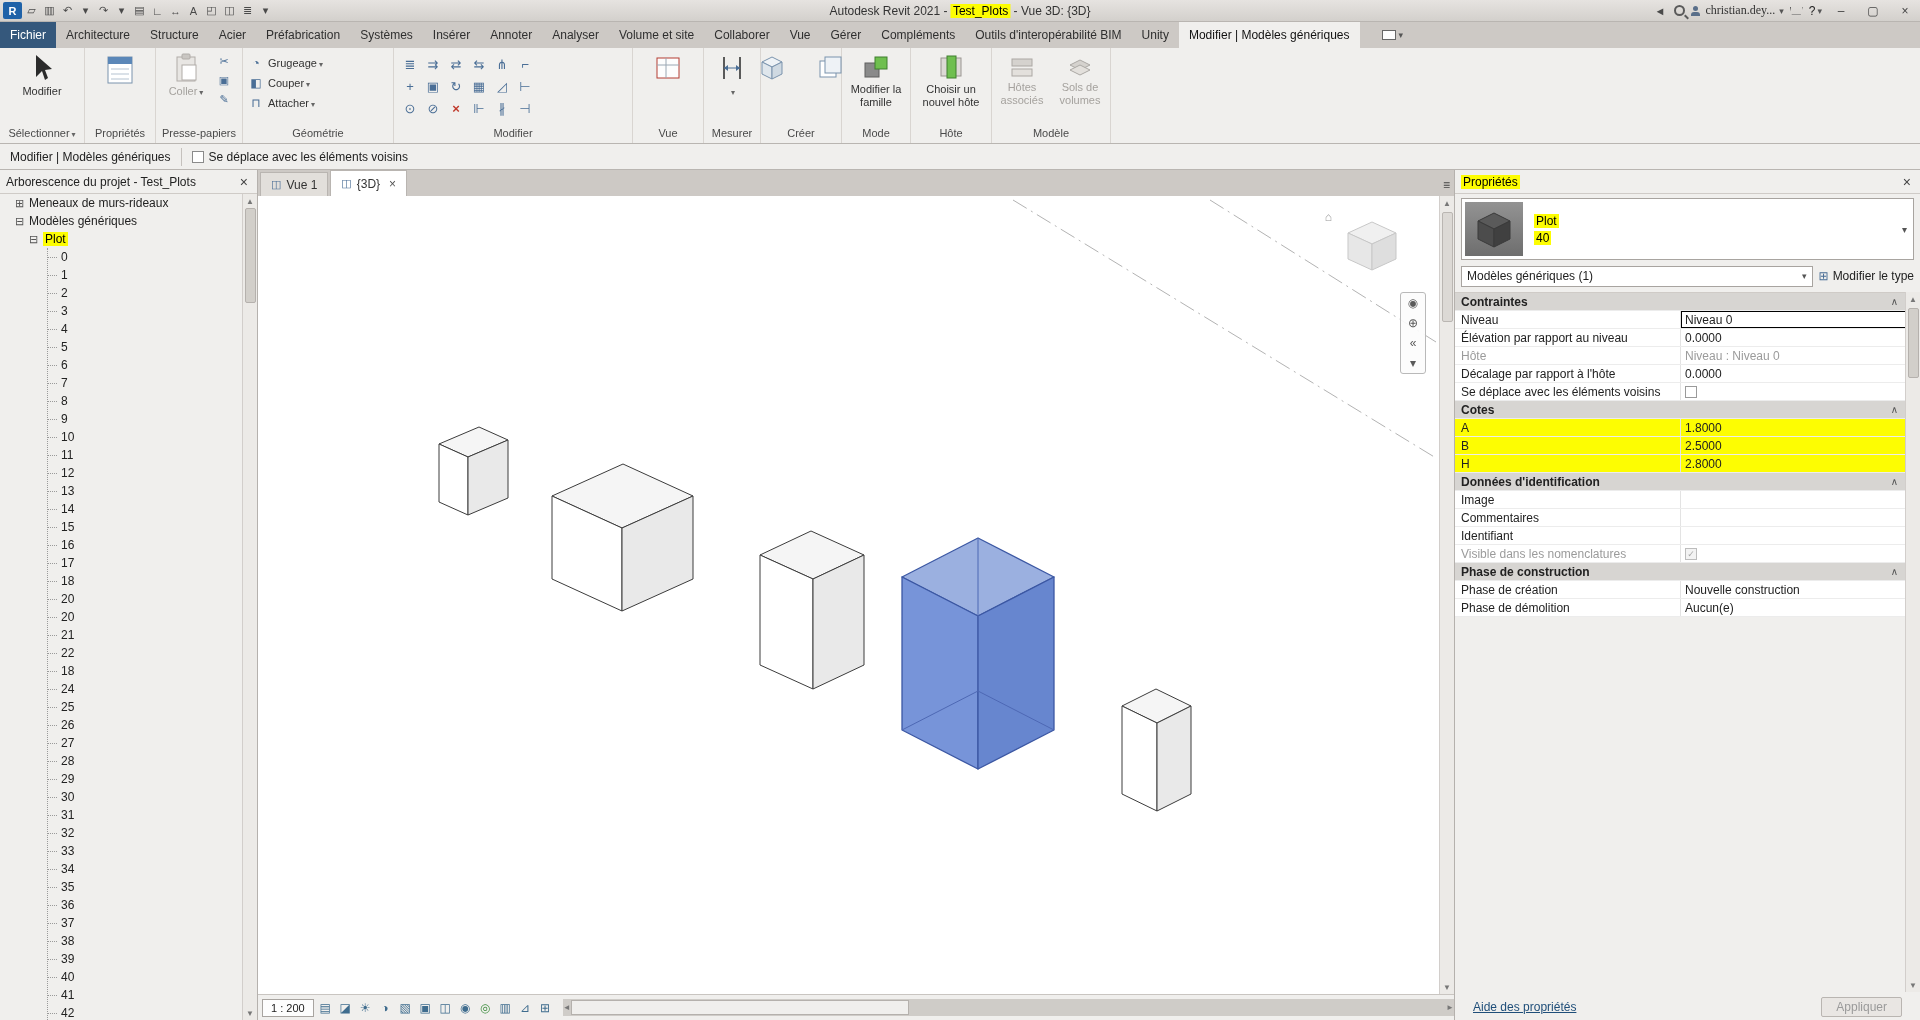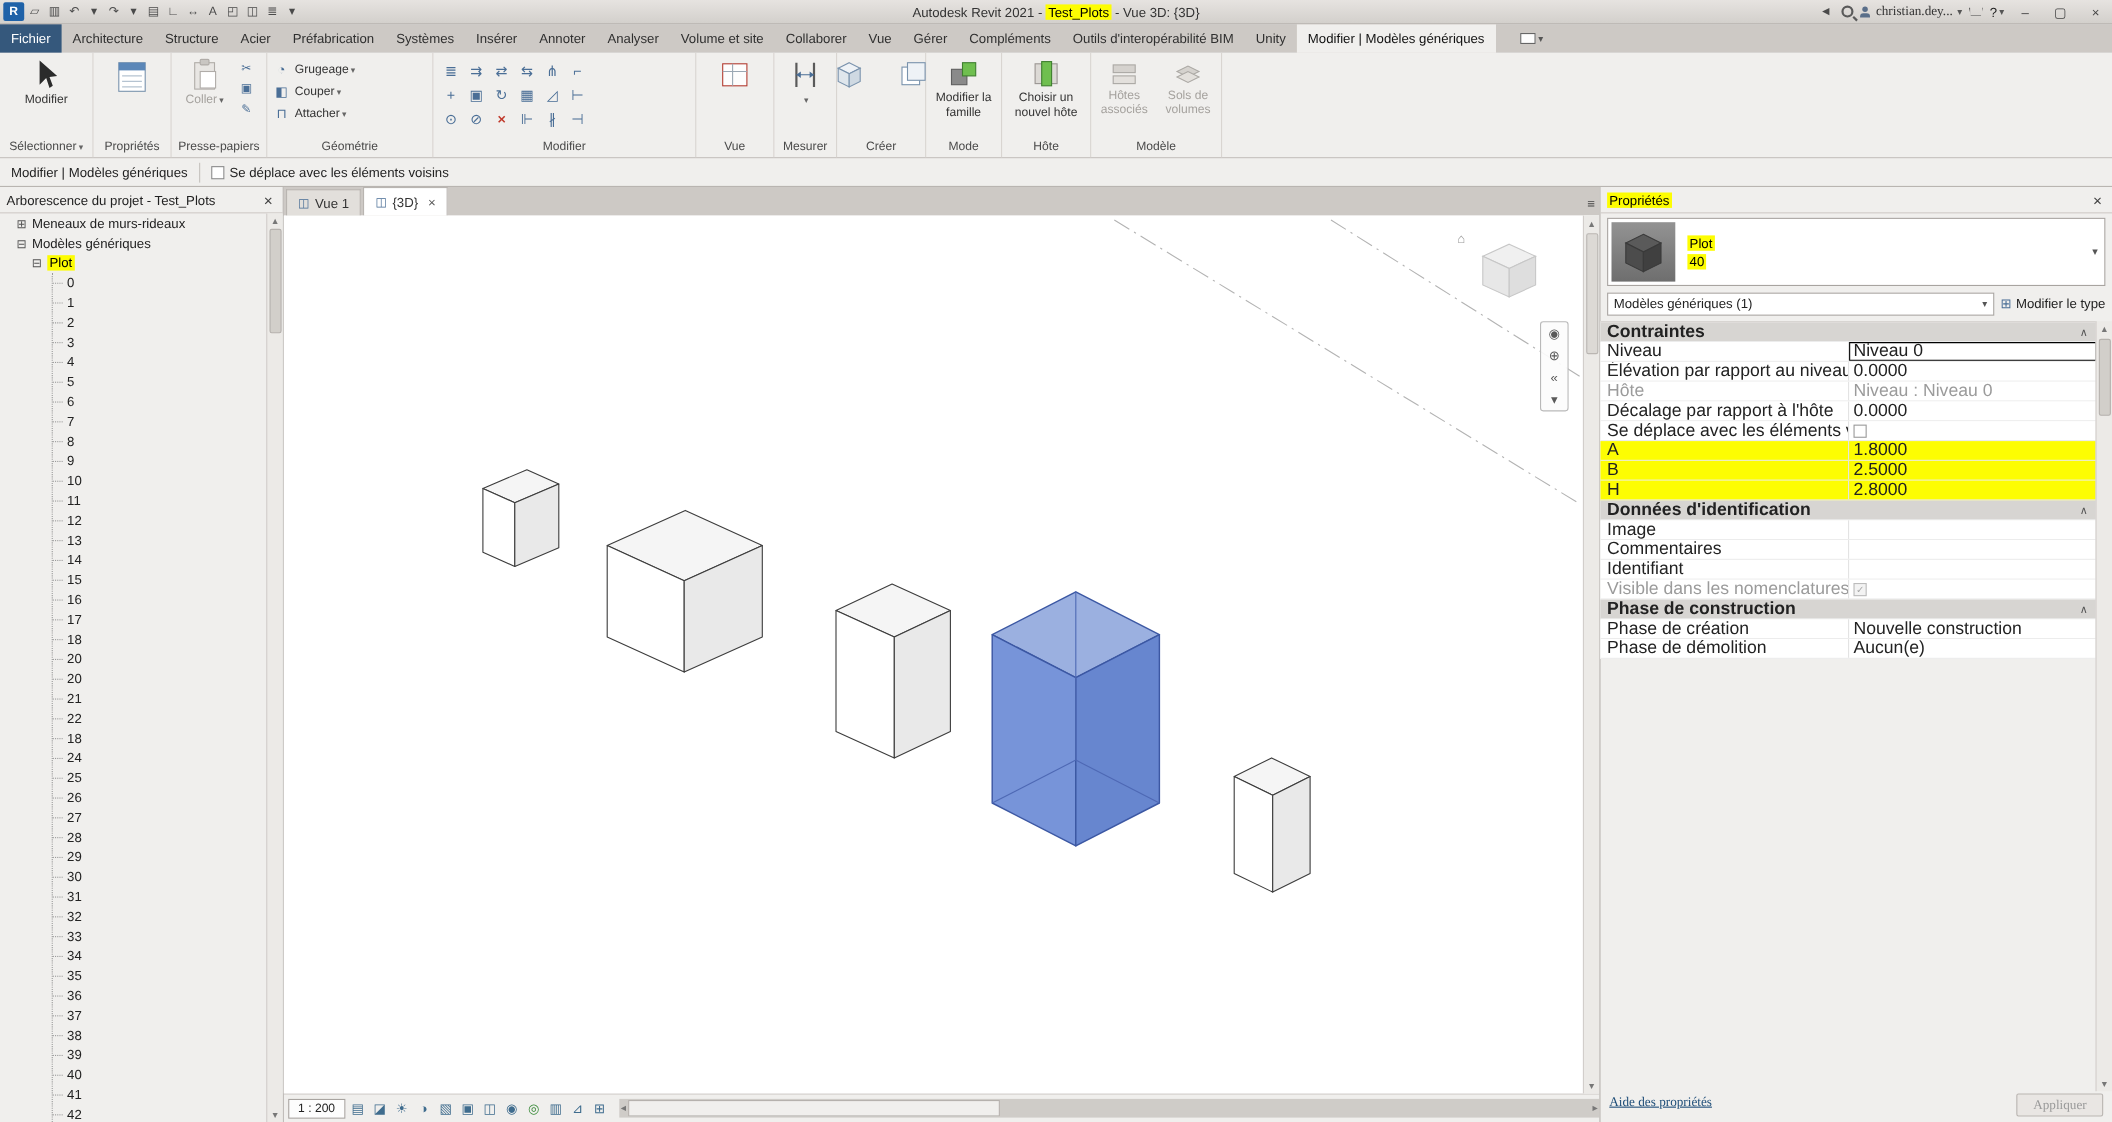--- a/index.html
+++ b/index.html
@@ -108,34 +108,34 @@
   .typesel { height:62px; margin:4px 6px 2px 6px; background:#fff; border:1px solid #a8a4a0; display:flex; align-items:center; position:relative; }
   .thumb { width:58px; height:54px; margin:3px; background:linear-gradient(#939393,#6e6e6e); display:flex; align-items:center; justify-content:center; }
   .tinfo { display:flex; flex-direction:column; gap:3px; padding-left:8px; font-size:12px; align-items:flex-start; }
   .tscar { position:absolute; right:6px; top:50%; transform:translateY(-50%); font-size:10px; color:#555; }
   .comborow { height:28px; display:flex; align-items:center; gap:6px; padding:0 6px; }
   .combo { flex:1; height:21px; background:#fff; border:1px solid #a8a4a0; display:flex; align-items:center; padding:0 5px; font-size:12px; }
   .car2 { margin-left:auto; font-size:9px; color:#555; }
   .et-ic { color:#4a6e96; font-size:12px; }
   .edittype { display:flex; align-items:center; gap:4px; font-size:12px; color:#222; white-space:nowrap; }
   .pgrid { margin:2px 14px 0 0; border-top:1px solid #cfcbc7; background:#fff; }
-  .prow { height:18px; display:flex; align-items:stretch; border-bottom:1px solid #ececec; background:#fff; font-size:16px; }
+  .prow { height:18px; display:flex; align-items:stretch; border-bottom:1px solid #ececec; background:#fff; font-size:12px; }
   .plab { width:226px; padding-left:6px; border-right:1px solid #e3e3e3; display:flex; align-items:center; white-space:nowrap; overflow:hidden; }
   .pval { flex:1; padding-left:4px; display:flex; align-items:center; white-space:nowrap; overflow:hidden; }
   .prow.group { background:#d7d5d2; font-weight:bold; color:#222; }
   .prow.group .plab { width:auto; border-right:none; }
   .prow.group::after { content:"∧"; margin-left:auto; padding-right:8px; font-weight:normal; font-size:10px; color:#555; display:flex; align-items:center; }
   .prow.hl { background:#fdfd02; }
   .prow.dim { color:#9b9b9b; }
   .prow.focus .pval { box-shadow:inset 0 0 0 1px #000; }
   .prow.cb .pval::before { content:""; width:10px; height:10px; border:1px solid #9a9a9a; background:#fff; display:inline-block; }
   .prow.cb.checked .pval::before { content:"✓"; display:inline-flex; align-items:center; justify-content:center; font-size:9px; color:#a8a8a8; border-color:#bcbcbc; background:#f3f3f3; }
   .pscroll { right:0; top:122px; bottom:28px; }
   .pthumb { width:11px; height:70px; background:#d2cfca; border:1px solid #b5b1ad; border-radius:2px; margin-top:2px; }
-  .pfoot { margin-top:auto; height:26px; display:flex; align-items:flex-start; padding:0 8px; flex:0 0 26px;font-family:Liberation Serif, serif; }
+  .pfoot { margin-top:auto; height:26px; display:flex; align-items:center; padding:0 18px; flex:0 0 26px; }
   .phelp { color:#1f4e79; text-decoration:underline; font-size:12px; }
   .applybtn { margin-left:auto; font-family:inherit; font-size:12px; color:#9a9a9a; background:#e9e6e3; border:1px solid #b9b5b1; border-radius:2px; padding:2px 14px; }
 </style>
 </head>
 <body>
 
 <div class="app">
 
   <div class="titlebar">
     <div class="qat">
@@ -820,20 +820,24 @@
           <div class="prow">
             <span class="plab">Décalage par rapport à l'hôte</span>
             <span class="pval">0.0000</span>
           </div>
 
           <div class="prow cb">
             <span class="plab">Se déplace avec les éléments voisins</span>
             <span class="pval"></span>
           </div>
 
+          <div class="prow group">
+            <span class="plab">Cotes</span>
+
+          </div>
 
           <div class="prow hl">
             <span class="plab">A</span>
             <span class="pval">1.8000</span>
           </div>
 
           <div class="prow hl">
             <span class="plab">B</span>
             <span class="pval">2.5000</span>
           </div>

